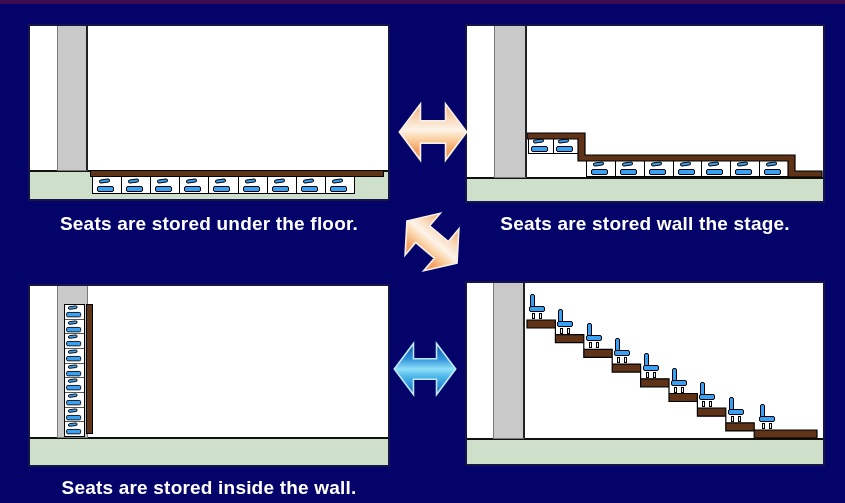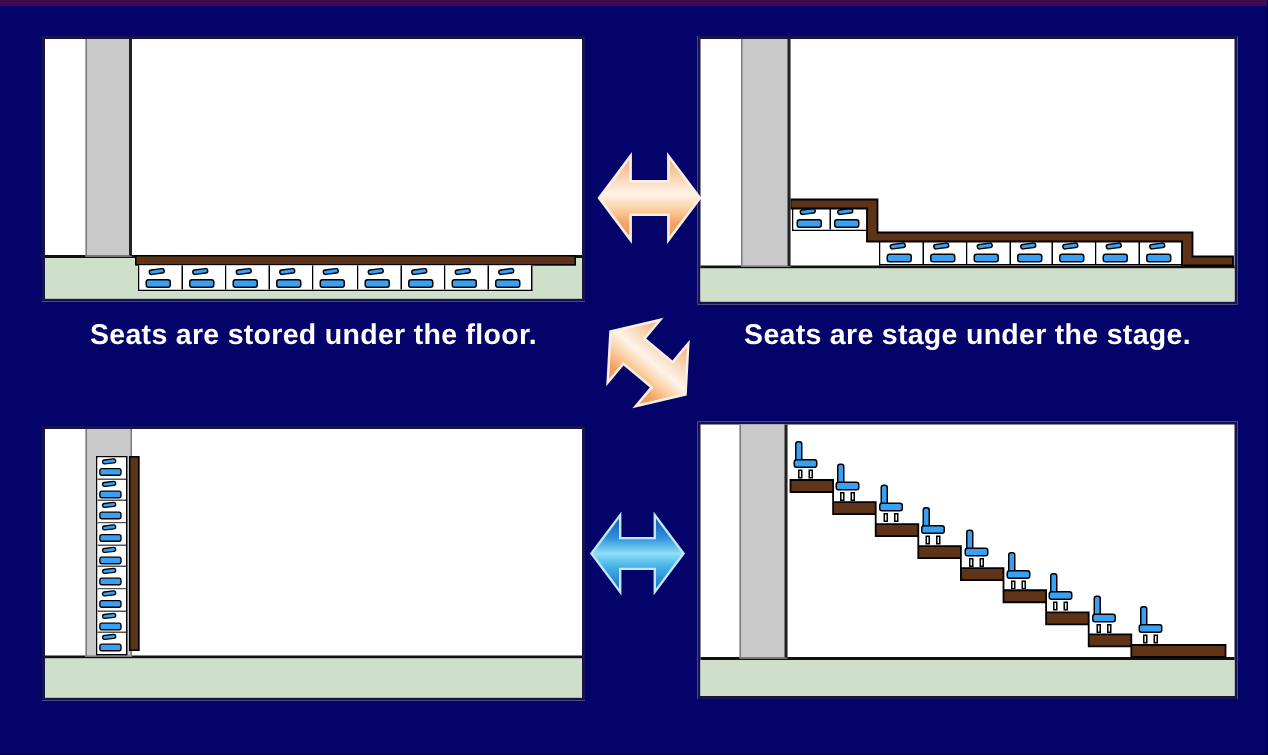--- a/index.html
+++ b/index.html
@@ -231,21 +231,21 @@
             <i class="fs-top"></i>
             <i class="fs-bot"></i>
           </div>
         </div>
       </div>
     <svg class="stage-svg" width="356" height="175" viewBox="0 0 356 175">
       <polygon points="60,107 118,107 118,129 328,129 328,145 355,145 355,151 321,151 321,135 111,135 111,113 60,113" fill="var(--brown)" stroke="#000" stroke-width="1.2"></polygon>
     </svg>
     <div class="wall"></div>
   </div>
-  <div class="caption cap-tr">Seats are stage under the stage.</div>
+  <div class="caption cap-tr">Seats are stored wall the stage.</div>
 
   <div class="panel bl">
     <div class="floor-line"></div>
     <div class="green-band"></div>
     <div class="wall"></div>
     <div class="rack">
         <div class="stack-cell">
           <div class="folded-seat">
             <i class="fs-top"></i>
             <i class="fs-bot"></i>
@@ -295,20 +295,21 @@
         </div>
         <div class="stack-cell">
           <div class="folded-seat">
             <i class="fs-top"></i>
             <i class="fs-bot"></i>
           </div>
         </div>
       </div>
     <div class="brown-bar door"></div>
   </div>
+  <div class="caption cap-bl">Seats are stored inside the wall.</div>
 
   <div class="panel br">
     <div class="floor-line"></div>
     <div class="green-band"></div>
     <div class="wall"></div>
     <svg class="stairs-svg" width="356" height="181" viewBox="0 0 356 181">
       <polygon points="60,37 88.4,37 88.4,51.7 116.8,51.7 116.8,66.4 145.2,66.4 145.2,81.1 173.6,81.1
                        173.6,95.8 202,95.8 202,110.5 230.4,110.5 230.4,125.2 258.8,125.2 258.8,139.9
                        287.2,139.9 287.2,147 350,147 350,155 287.2,155 287.2,147.9 258.8,147.9
                        258.8,133.2 230.4,133.2 230.4,118.5 202,118.5 202,103.8 173.6,103.8 173.6,89.1

